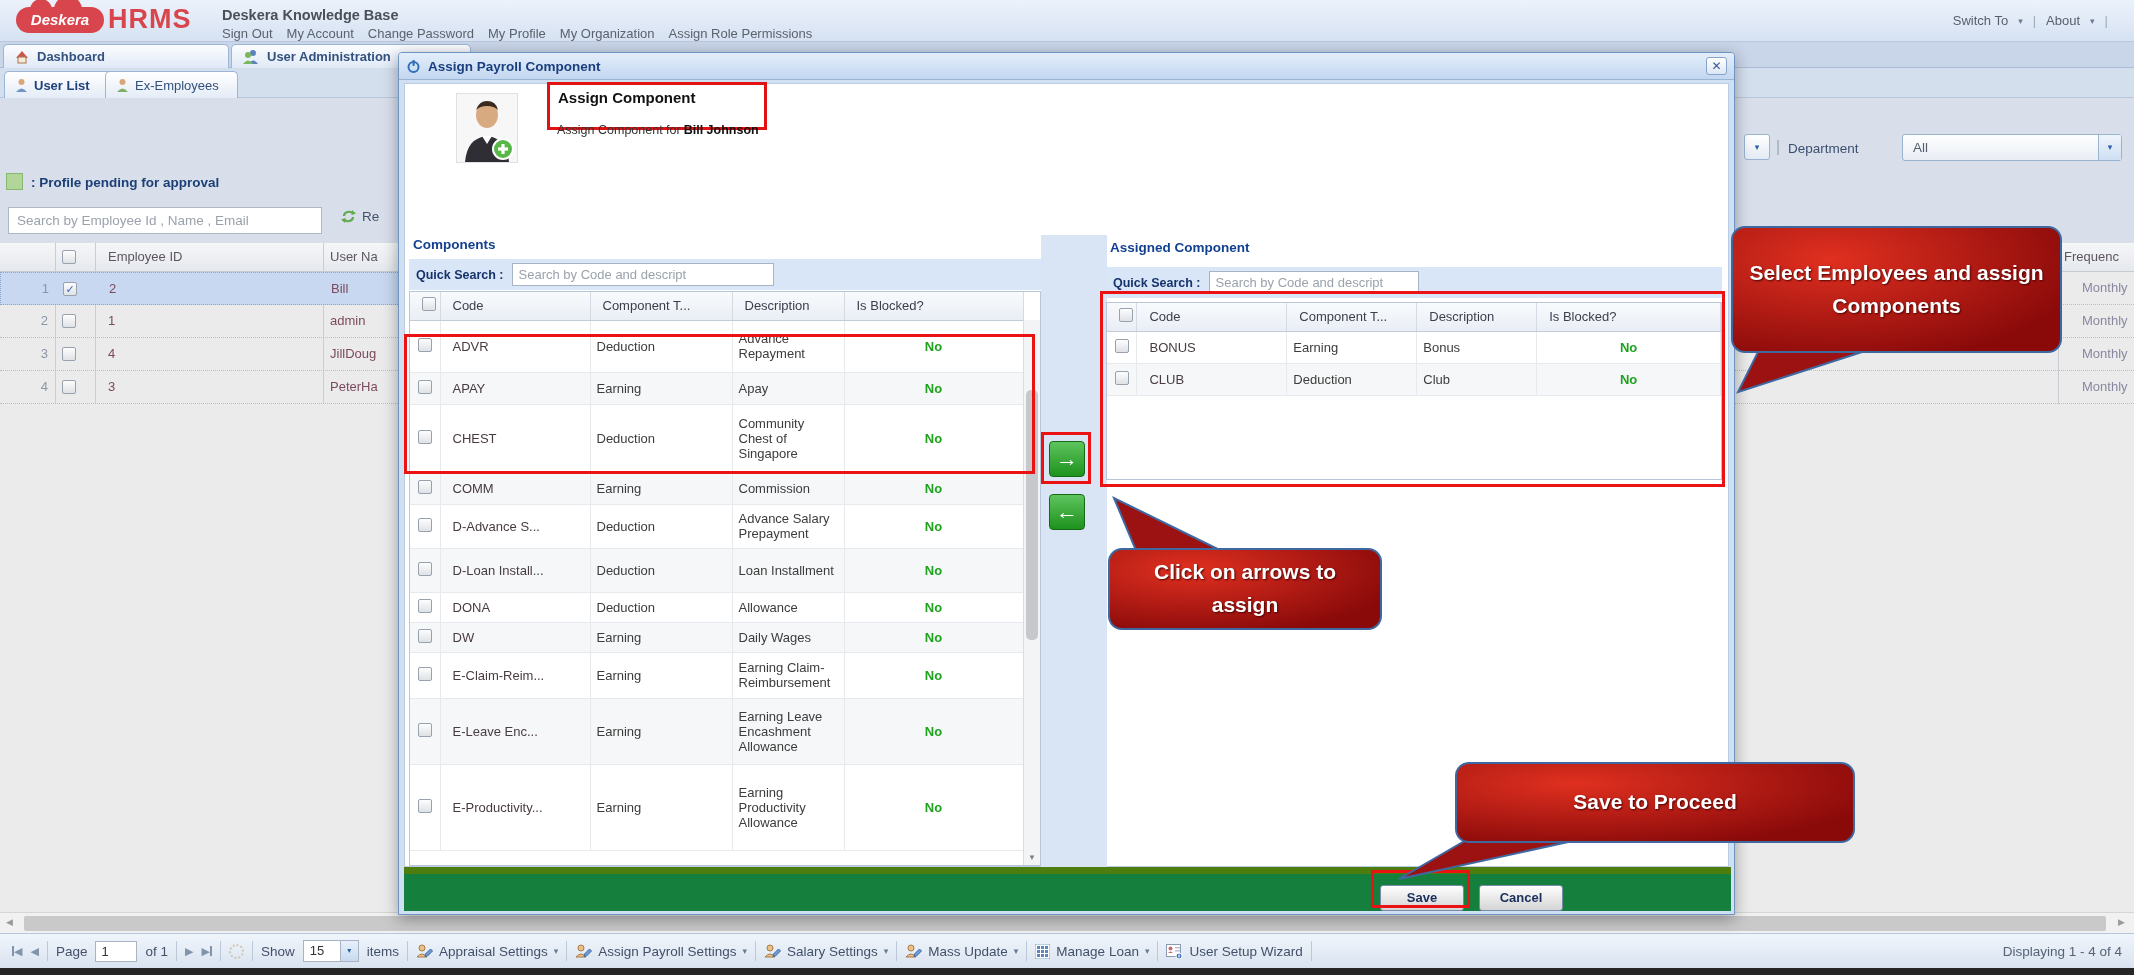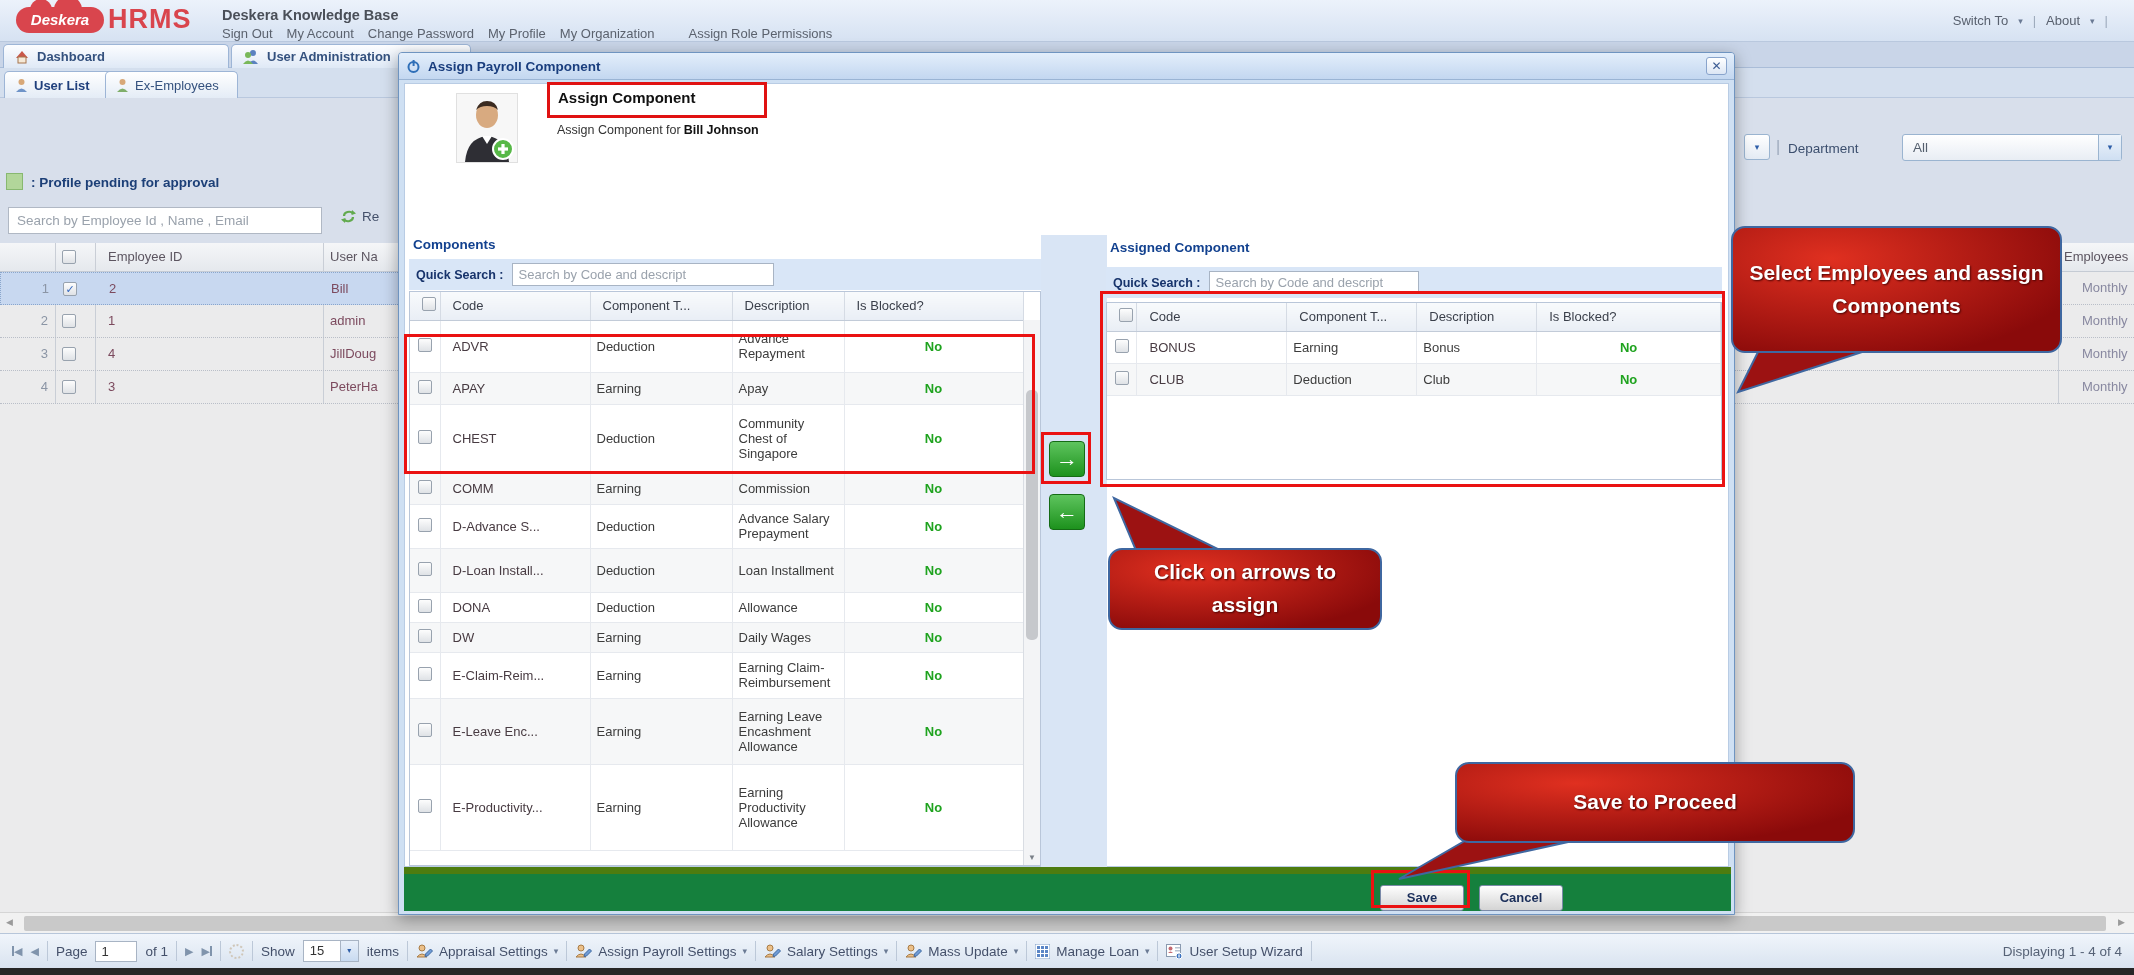--- a/index.html
+++ b/index.html
@@ -9,21 +9,21 @@
   
   .app-header{position:absolute;left:0;top:0;width:2134px;height:42px;background:linear-gradient(#ecf2fb,#d6e2f2);border-bottom:1px solid #b9c8de}
   .cloud{position:absolute;left:16px;top:7px;width:88px;height:26px;background:#d9454d;border-radius:14px;color:#fff;font-style:italic;font-weight:bold;font-size:15px;text-align:center;line-height:26px}
   .cloud::before{content:"";position:absolute;left:14px;top:-8px;width:22px;height:22px;background:#d9454d;border-radius:50%}
   .cloud::after{content:"";position:absolute;left:38px;top:-11px;width:28px;height:28px;background:#d9454d;border-radius:50%}
   .cloud span{position:relative;z-index:2}
   .hrms{position:absolute;left:108px;top:4px;font-size:27px;font-weight:bold;color:#d9454d;letter-spacing:1px}
   .app-title{position:absolute;left:222px;top:7px;font-size:14.5px;font-weight:bold;color:#4a4f58}
   .top-menu{position:absolute;left:222px;top:26px;font-size:13px;color:#5b626e;display:flex;gap:14px}
   .top-menu span{cursor:pointer}
-  .top-menu span:last-child{margin-left:20px}
+  .top-menu span:last-child{}
   .top-right{position:absolute;right:26px;top:13px;font-size:13px;color:#58606e;display:flex;gap:10px;align-items:center}
   .caret{font-size:9px;color:#6a7a94}
   .tr-sep{color:#9daabc}
 
   
   .tab-row{position:absolute;left:0;top:42px;width:2134px;height:26px;background:#c9d5e8;border-bottom:1px solid #aabdd8}
   .tab{position:absolute;top:2px;height:24px;background:linear-gradient(#fcfdff,#dfe9f6);border:1px solid #9db5d6;border-bottom:none;border-radius:5px 5px 0 0;display:flex;align-items:center;gap:7px;padding:0 10px;font-size:13px;font-weight:600;color:#34517e}
   .subtab-row{position:absolute;left:0;top:68px;width:2134px;height:30px;background:#d4dfee;border-bottom:1px solid #b9c8de}
   .subtab{position:absolute;top:3px;height:27px;background:linear-gradient(#ffffff,#e4ecf6);border:1px solid #9db5d6;border-bottom:none;border-radius:5px 5px 0 0;display:flex;align-items:center;gap:6px;padding:0 10px;font-size:13px;color:#34517e}
   .subtab.active{font-weight:bold;color:#1f3f7c}
@@ -74,21 +74,21 @@
   .tb-status{margin-left:auto;color:#566276}
   .bottom-strip{position:absolute;left:0;top:968px;width:2134px;height:7px;background:#262626}
 
   
   .modal{position:absolute;left:398px;top:52px;width:1337px;height:863px;background:#cfe0f3;border:1px solid #6f94c0;border-radius:4px 4px 0 0;box-shadow:0 4px 16px rgba(0,0,0,.35);z-index:20}
   .mtitle{position:absolute;left:0;top:0;width:100%;height:27px;background:linear-gradient(#e3eefb,#c3d7f0);border-bottom:1px solid #9ab4d4;border-radius:3px 3px 0 0;display:flex;align-items:center;gap:7px;padding:0 7px}
   .mtitle-text{font-size:13.5px;font-weight:bold;color:#1a3e7e}
   .mclose{position:absolute;right:7px;top:4px;width:21px;height:18px;background:linear-gradient(#fff,#dce6f4);border:1px solid #89a4cc;border-radius:3px;text-align:center;line-height:16px;font-size:12px;font-weight:bold;color:#3a5a92;cursor:pointer}
   .mbody{position:absolute;left:5px;top:30px;width:1325px;height:784px;background:#fff;border:1px solid #b9cce4}
   .avatar{position:absolute;left:57px;top:40px;width:62px;height:70px;background:#f7f7f7;border:1px solid #e0e0e0}
-  .m-heading{position:absolute;left:148px;top:29px;width:220px;height:36px;border:3px solid #e01212;background:#fff;font-size:15px;font-weight:bold;color:#111;line-height:26px;padding-left:8px}
+  .m-heading{position:absolute;left:148px;top:29px;width:220px;height:48px;border:3px solid #e01212;background:#fff;font-size:15px;font-weight:bold;color:#111;line-height:26px;padding-left:8px}
   .m-sub{position:absolute;left:158px;top:70px;font-size:12.5px;color:#333}
   .m-sub b{color:#111;margin-left:3px}
   .panel-title{position:absolute;font-size:13.5px;font-weight:bold;color:#12418f}
   .quick-band{position:absolute;height:31px;background:#d9e6f7;display:flex;align-items:center;gap:8px;padding-left:7px}
   .quick-label{font-size:12.5px;font-weight:bold;color:#17336b}
   .quick-input{width:262px;height:23px;border:1px solid #a8b4c4;background:#fff;font-size:13px;padding:0 6px;color:#444;font-family:inherit}
   .quick-input::placeholder{color:#9aa2ac}
   .mid-strip{position:absolute;left:642px;top:182px;width:66px;height:632px;background:#d9e5f5}
   .cgrid{position:absolute;background:#fff;border:1px solid #b9c6d9;overflow:hidden}
   .cgrid table{border-collapse:collapse;table-layout:fixed;font-size:13px;color:#3c3c3c}
@@ -197,21 +197,21 @@
         <path d="M5 14 L1 10.5 L5.5 9 Z" fill="#62aa4e"></path>
       </svg>
     <span>Re</span>
   </div>
 
   <div class="table-bg"></div>
   <div class="grid-header-band">
     <span class="cb" style="position:absolute;left:62px;top:7px"></span>
     <span class="ghb-text" style="left:108px">Employee ID</span>
     <span class="ghb-text" style="left:330px">User Na</span>
-    <span class="ghb-text" style="left:2064px">Employees</span>
+    <span class="ghb-text" style="left:2064px">Frequenc</span>
   </div>
   <div class="col-line" style="left:55px"></div>
   <div class="col-line" style="left:95px"></div>
   <div class="col-line" style="left:323px"></div>
   <div class="col-line" style="left:2058px"></div>
   <div class="emp-rows">
       <div class="emp-row sel" style="top:0px">
       <span class="enum">1</span>
       <span class="cb">✓</span>
       <span class="eid">2</span>

